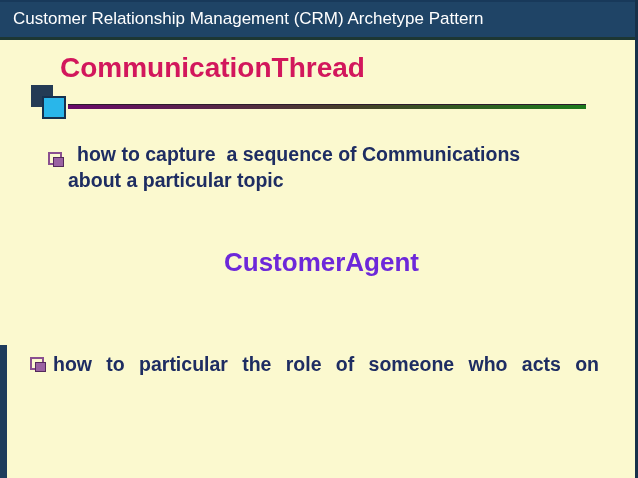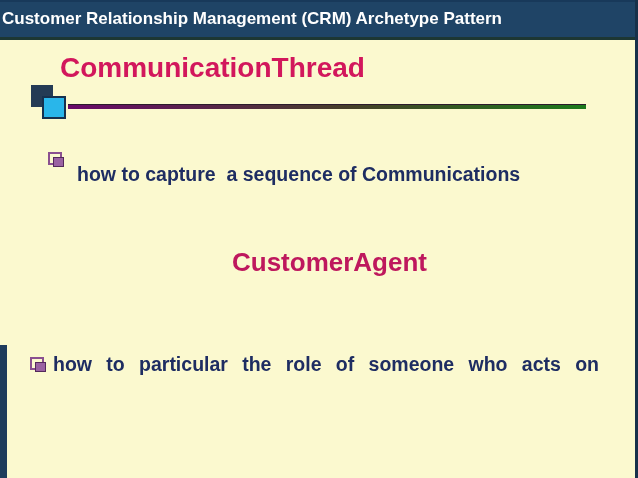--- a/index.html
+++ b/index.html
@@ -19,24 +19,24 @@
     left: 0; top: 0;
     width: 638px;
     height: 35px;
     background: #1F4466;
     border-top: 2px solid #18395a;
     border-bottom: 3px solid #1d3733;
     box-sizing: content-box;
   }
   .header-title {
     color: #FFFFFF;
-    font-weight: bold;
+    font-weight: normal;
     font-size: 17px;
     line-height: 34px;
-    padding-left: 2px;
+    padding-left: 13px;
     white-space: nowrap;
   }
 
   
   .right-edge {
     position: absolute;
     right: 0; top: 0;
     width: 3px; height: 478px;
     background: #17314A;
   }
@@ -106,30 +106,29 @@
     color: #1E2D62;
     font-weight: bold;
     font-size: 19.5px;
   }
   .bullet-text .line { display: block; white-space: pre-wrap; }
 
   .bullet1 {
     left: 68px; top: 141px;
     width: 500px;
     line-height: 26px;
-    margin-top: 20px;
   }
   .bullet1 .line1 { text-indent: 9px; }
 
   .subtitle {
     position: absolute;
-    left: 72px; top: 247px;
+    left: 64px; top: 247px;
     width: 515px;
     text-align: center;
-    color: #be185d;
+    color: #6d28d9;
     font-size: 26px;
     font-weight: bold;
   }
 
   .bullet2 {
     left: 53px; top: 344px;
     width: 546px;
     line-height: 40px;
   }
   .bullet2 .line1 {
@@ -154,20 +153,21 @@
   <div class="square-dark"></div>
   <div class="square-light"></div>
   <div class="hline"></div>
 
   <span class="sq-bullet sq-bullet-1">
     <span class="sq-outline"></span>
     <span class="sq-fill"></span>
   </span>
   <div class="bullet-text bullet1">
     <span class="line line1">how to capture  a sequence of Communications</span>
+    <span class="line line2">about a particular topic</span>
   </div>
 
   <div class="subtitle">CustomerAgent</div>
 
   <span class="sq-bullet sq-bullet-2">
     <span class="sq-outline"></span>
     <span class="sq-fill"></span>
   </span>
   <div class="bullet-text bullet2">
     <span class="line line1">how to particular the role of someone who acts on</span>

